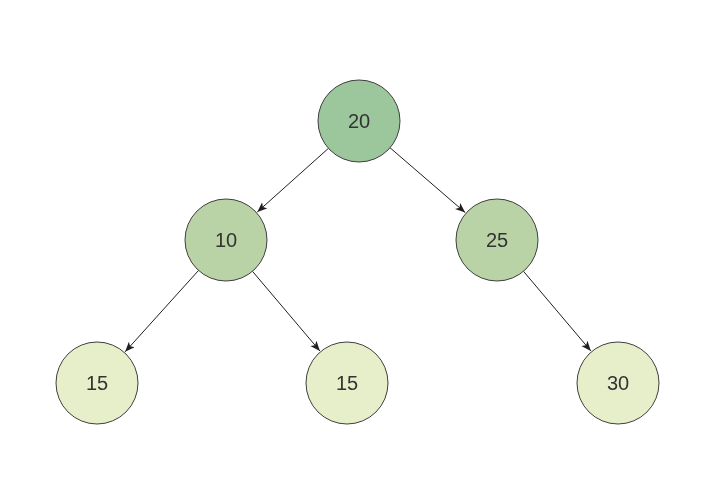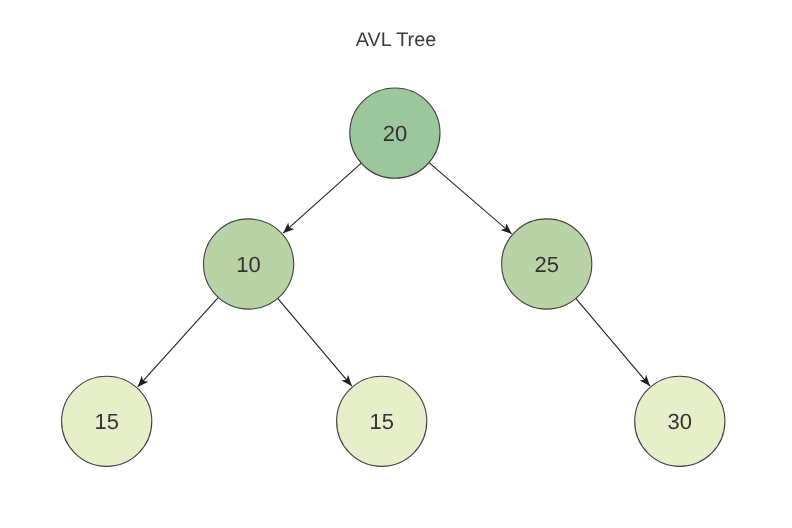--- a/index.html
+++ b/index.html
@@ -38,21 +38,20 @@
     font-family: "Liberation Sans", sans-serif;
     font-size: 20px;
     fill: #333333;
     user-select: none;
   }
 </style>
 </head>
 <body style="background: rgb(255, 255, 255);">
 
 <div class="canvas">
-  <div class="diagram-title" style="color: rgb(58, 58, 58);">AVL Tree</div>
 
   <svg class="tree" width="720" height="480" viewBox="0 0 720 480">
     <defs>
       <marker id="arrowhead" markerUnits="userSpaceOnUse" markerWidth="11" markerHeight="9" refX="10" refY="4" orient="auto">
         <path d="M0,0 L10,4 L0,8 L2.5,4 Z" fill="#1f1f1f"></path>
       </marker>
     </defs>
     <g id="edges-layer">
         <line x1="328.45" y1="148.34" x2="257.30" y2="211.99" stroke="#1f1f1f" stroke-width="1" marker-end="url(#arrowhead)"></line>
         <line x1="390.05" y1="147.77" x2="465.19" y2="212.57" stroke="#1f1f1f" stroke-width="1" marker-end="url(#arrowhead)"></line>

